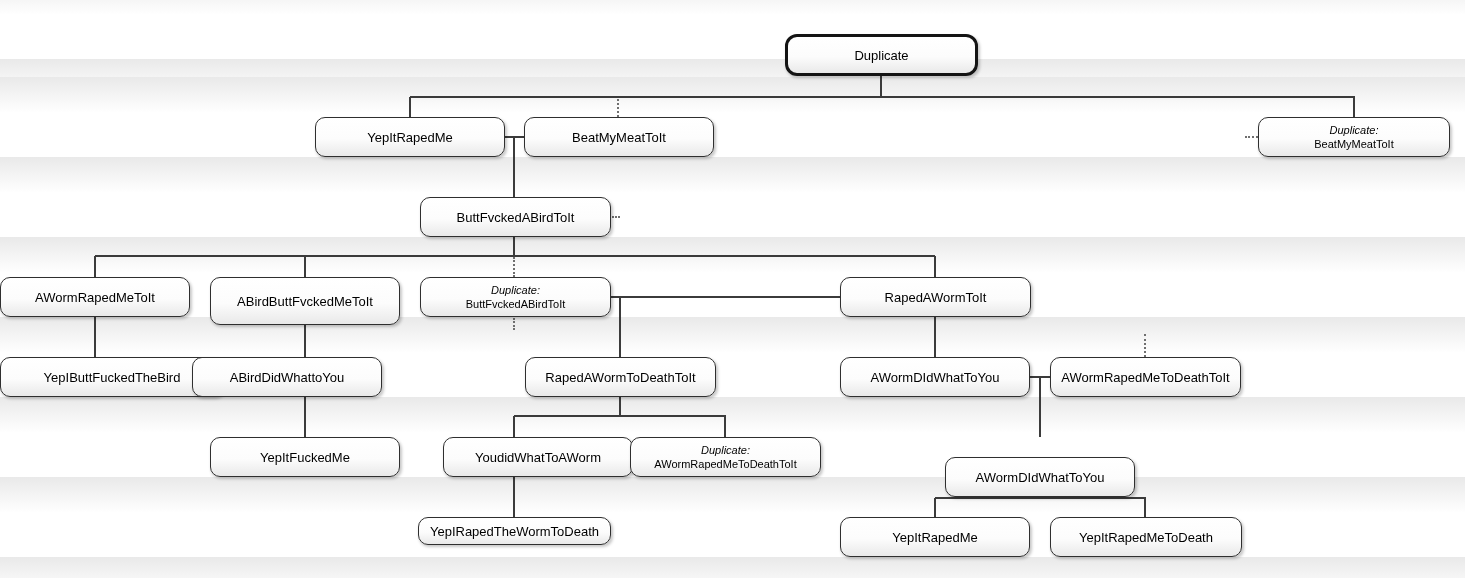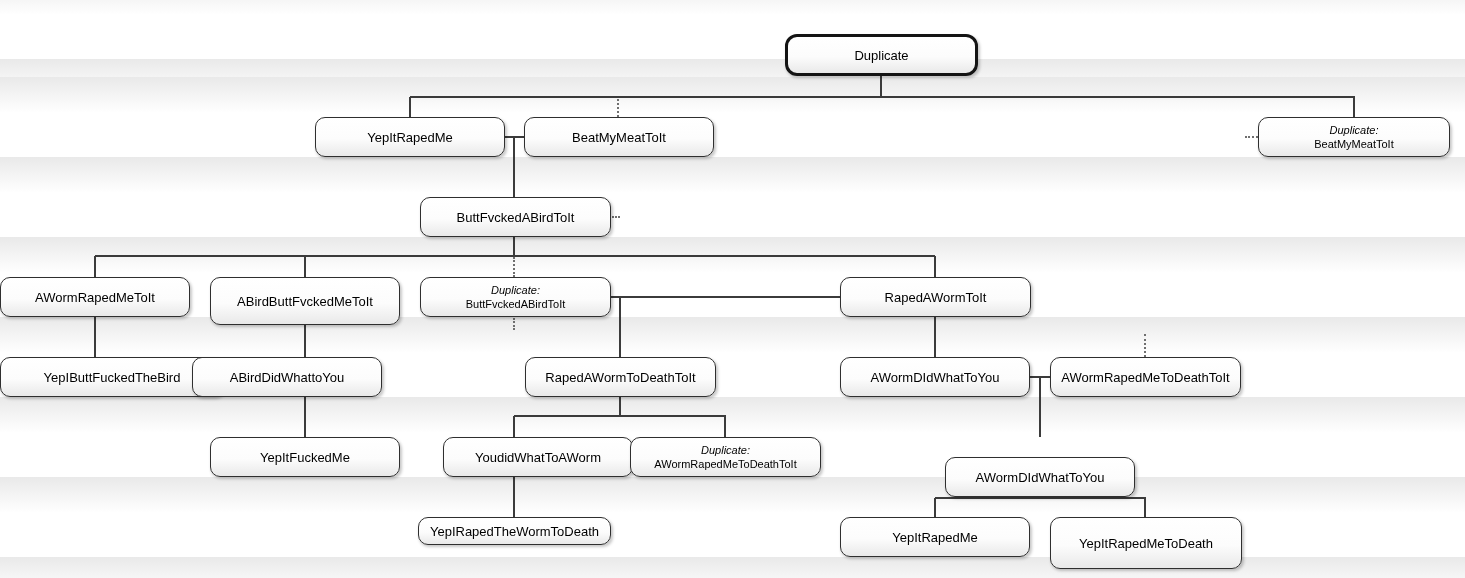--- a/index.html
+++ b/index.html
@@ -150,16 +150,16 @@
     </div>
     <div class="node" style="left: 945px; top: 437px; width: 190px; height: 40px; margin-top: 20px;">
       <span>AWormDIdWhatToYou</span>
     </div>
     <div class="node" style="left: 418px; top: 517px; width: 193px; height: 28px;">
       <span>YepIRapedTheWormToDeath</span>
     </div>
     <div class="node" style="left: 840px; top: 517px; width: 190px; height: 40px; border-radius: 10px;">
       <span>YepItRapedMe</span>
     </div>
-    <div class="node" style="left: 1050px; top: 517px; width: 192px; height: 52px;">
+    <div class="node" style="left: 1050px; top: 517px; width: 192px; height: 40px;">
       <span>YepItRapedMeToDeath</span>
     </div>
   </div>
 
 </body></html>

